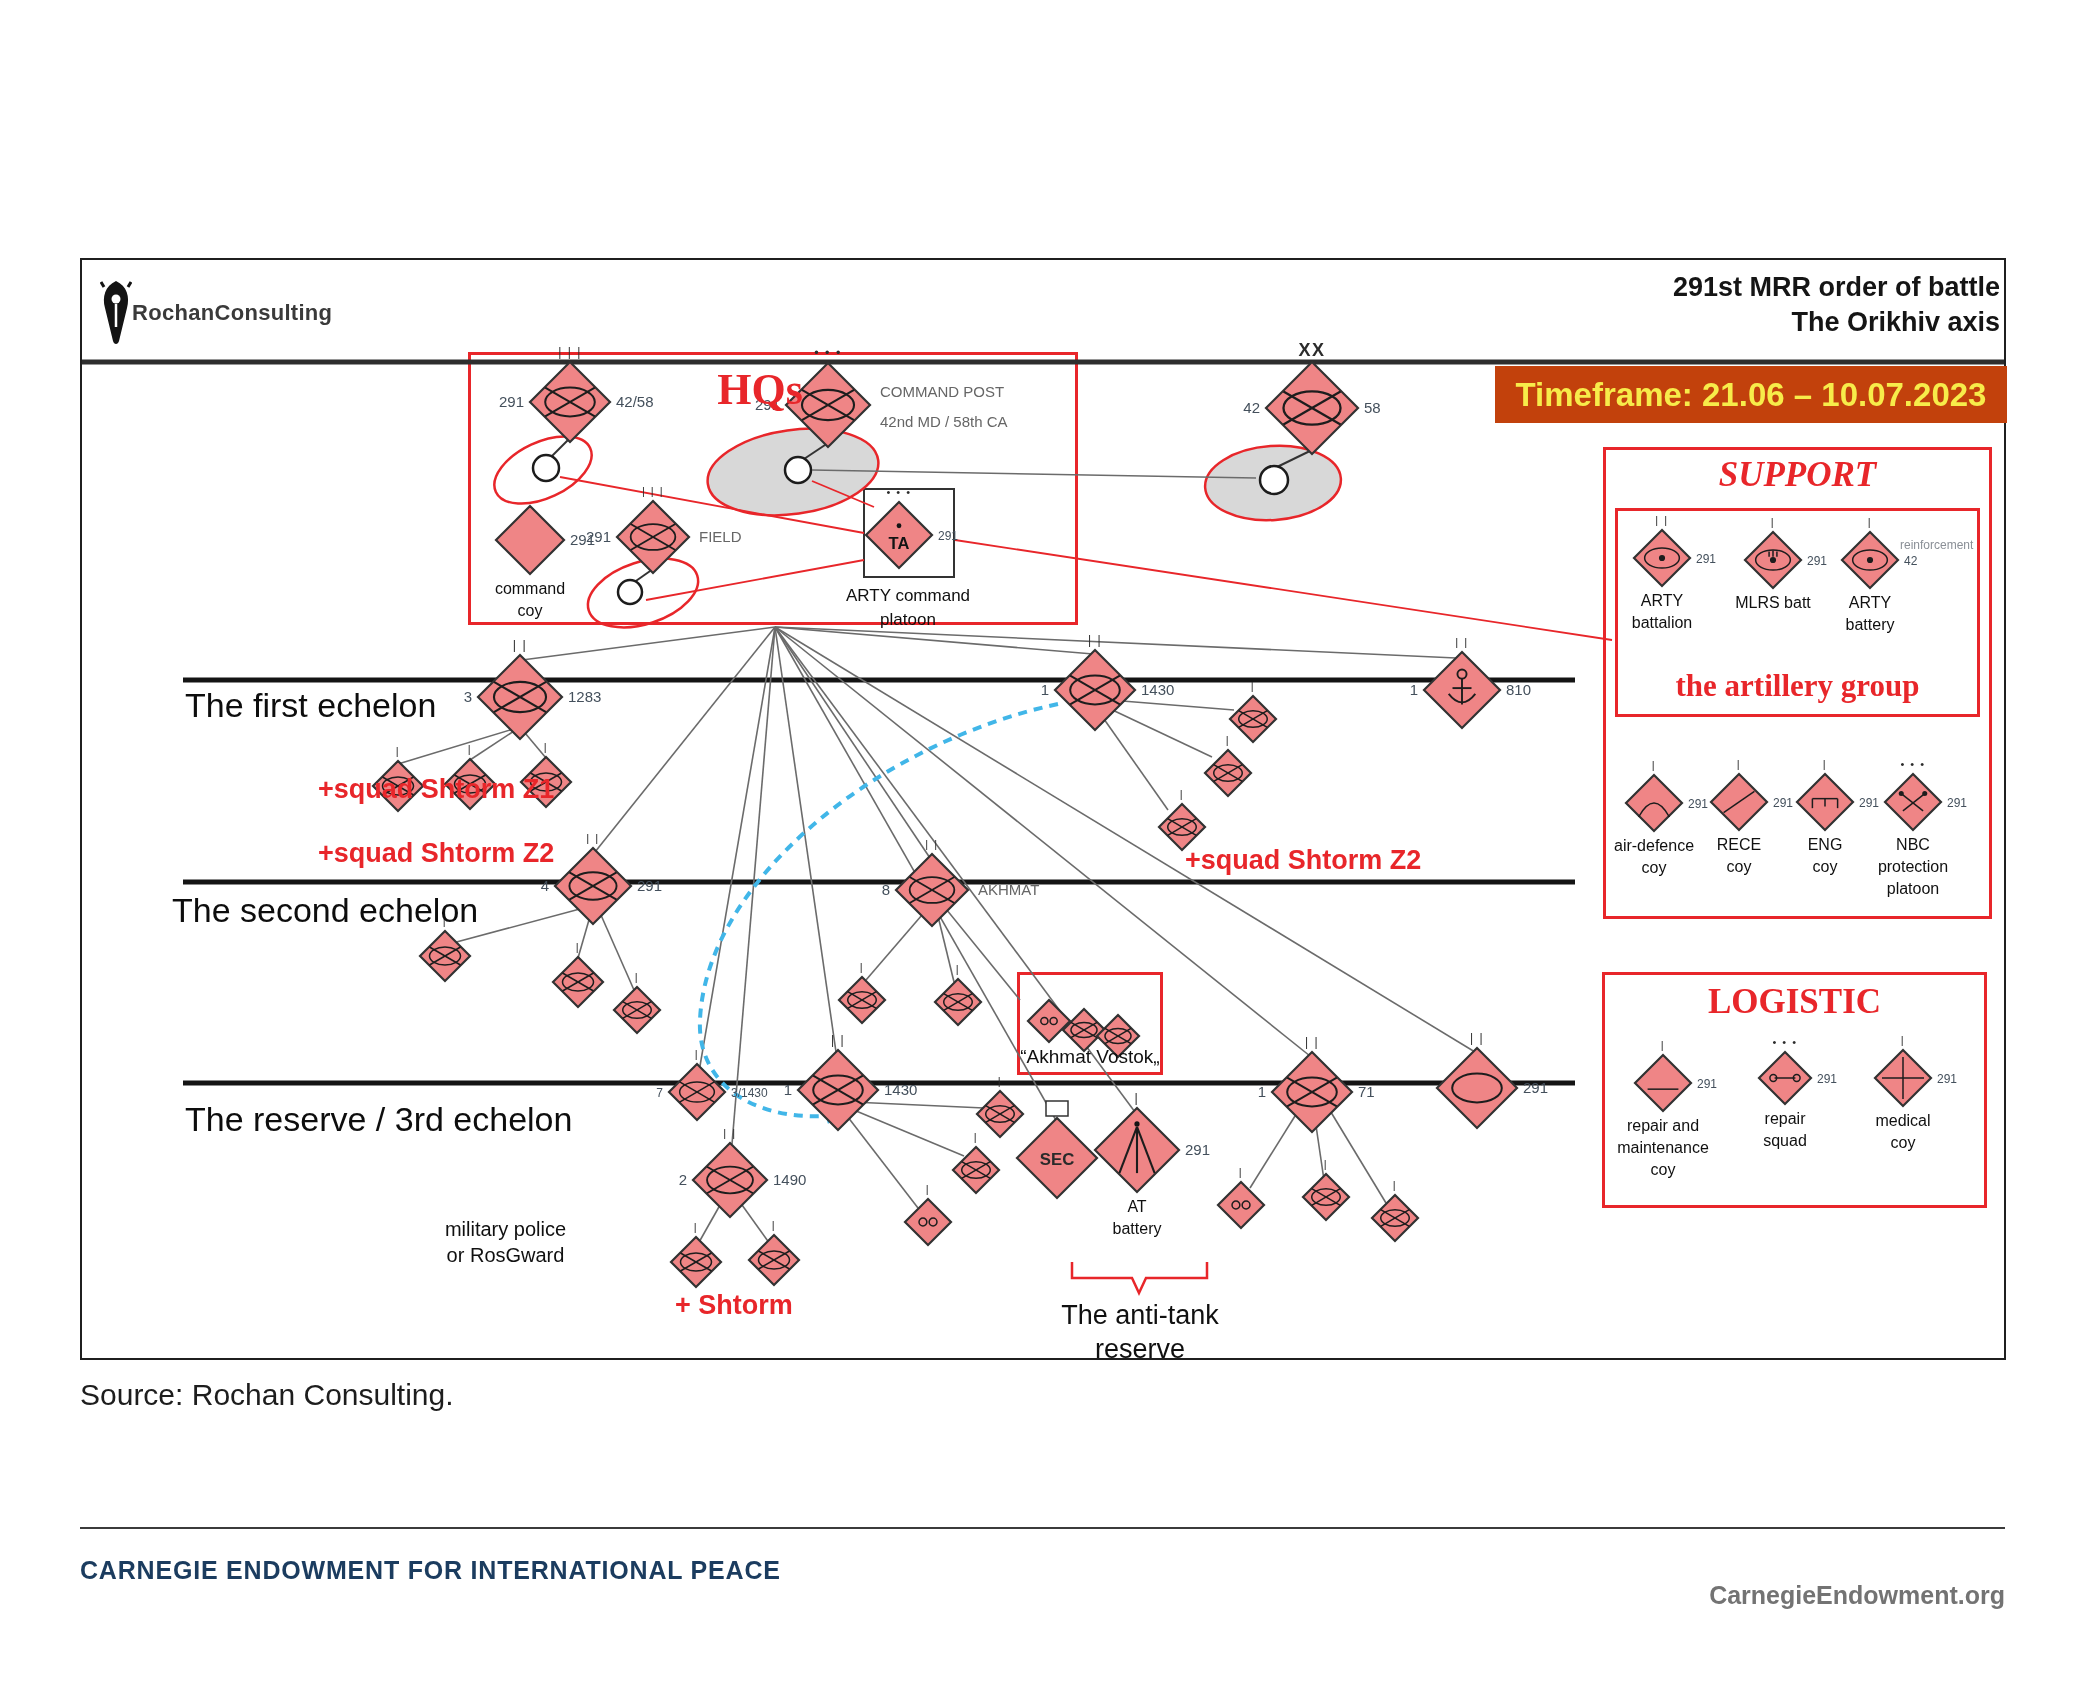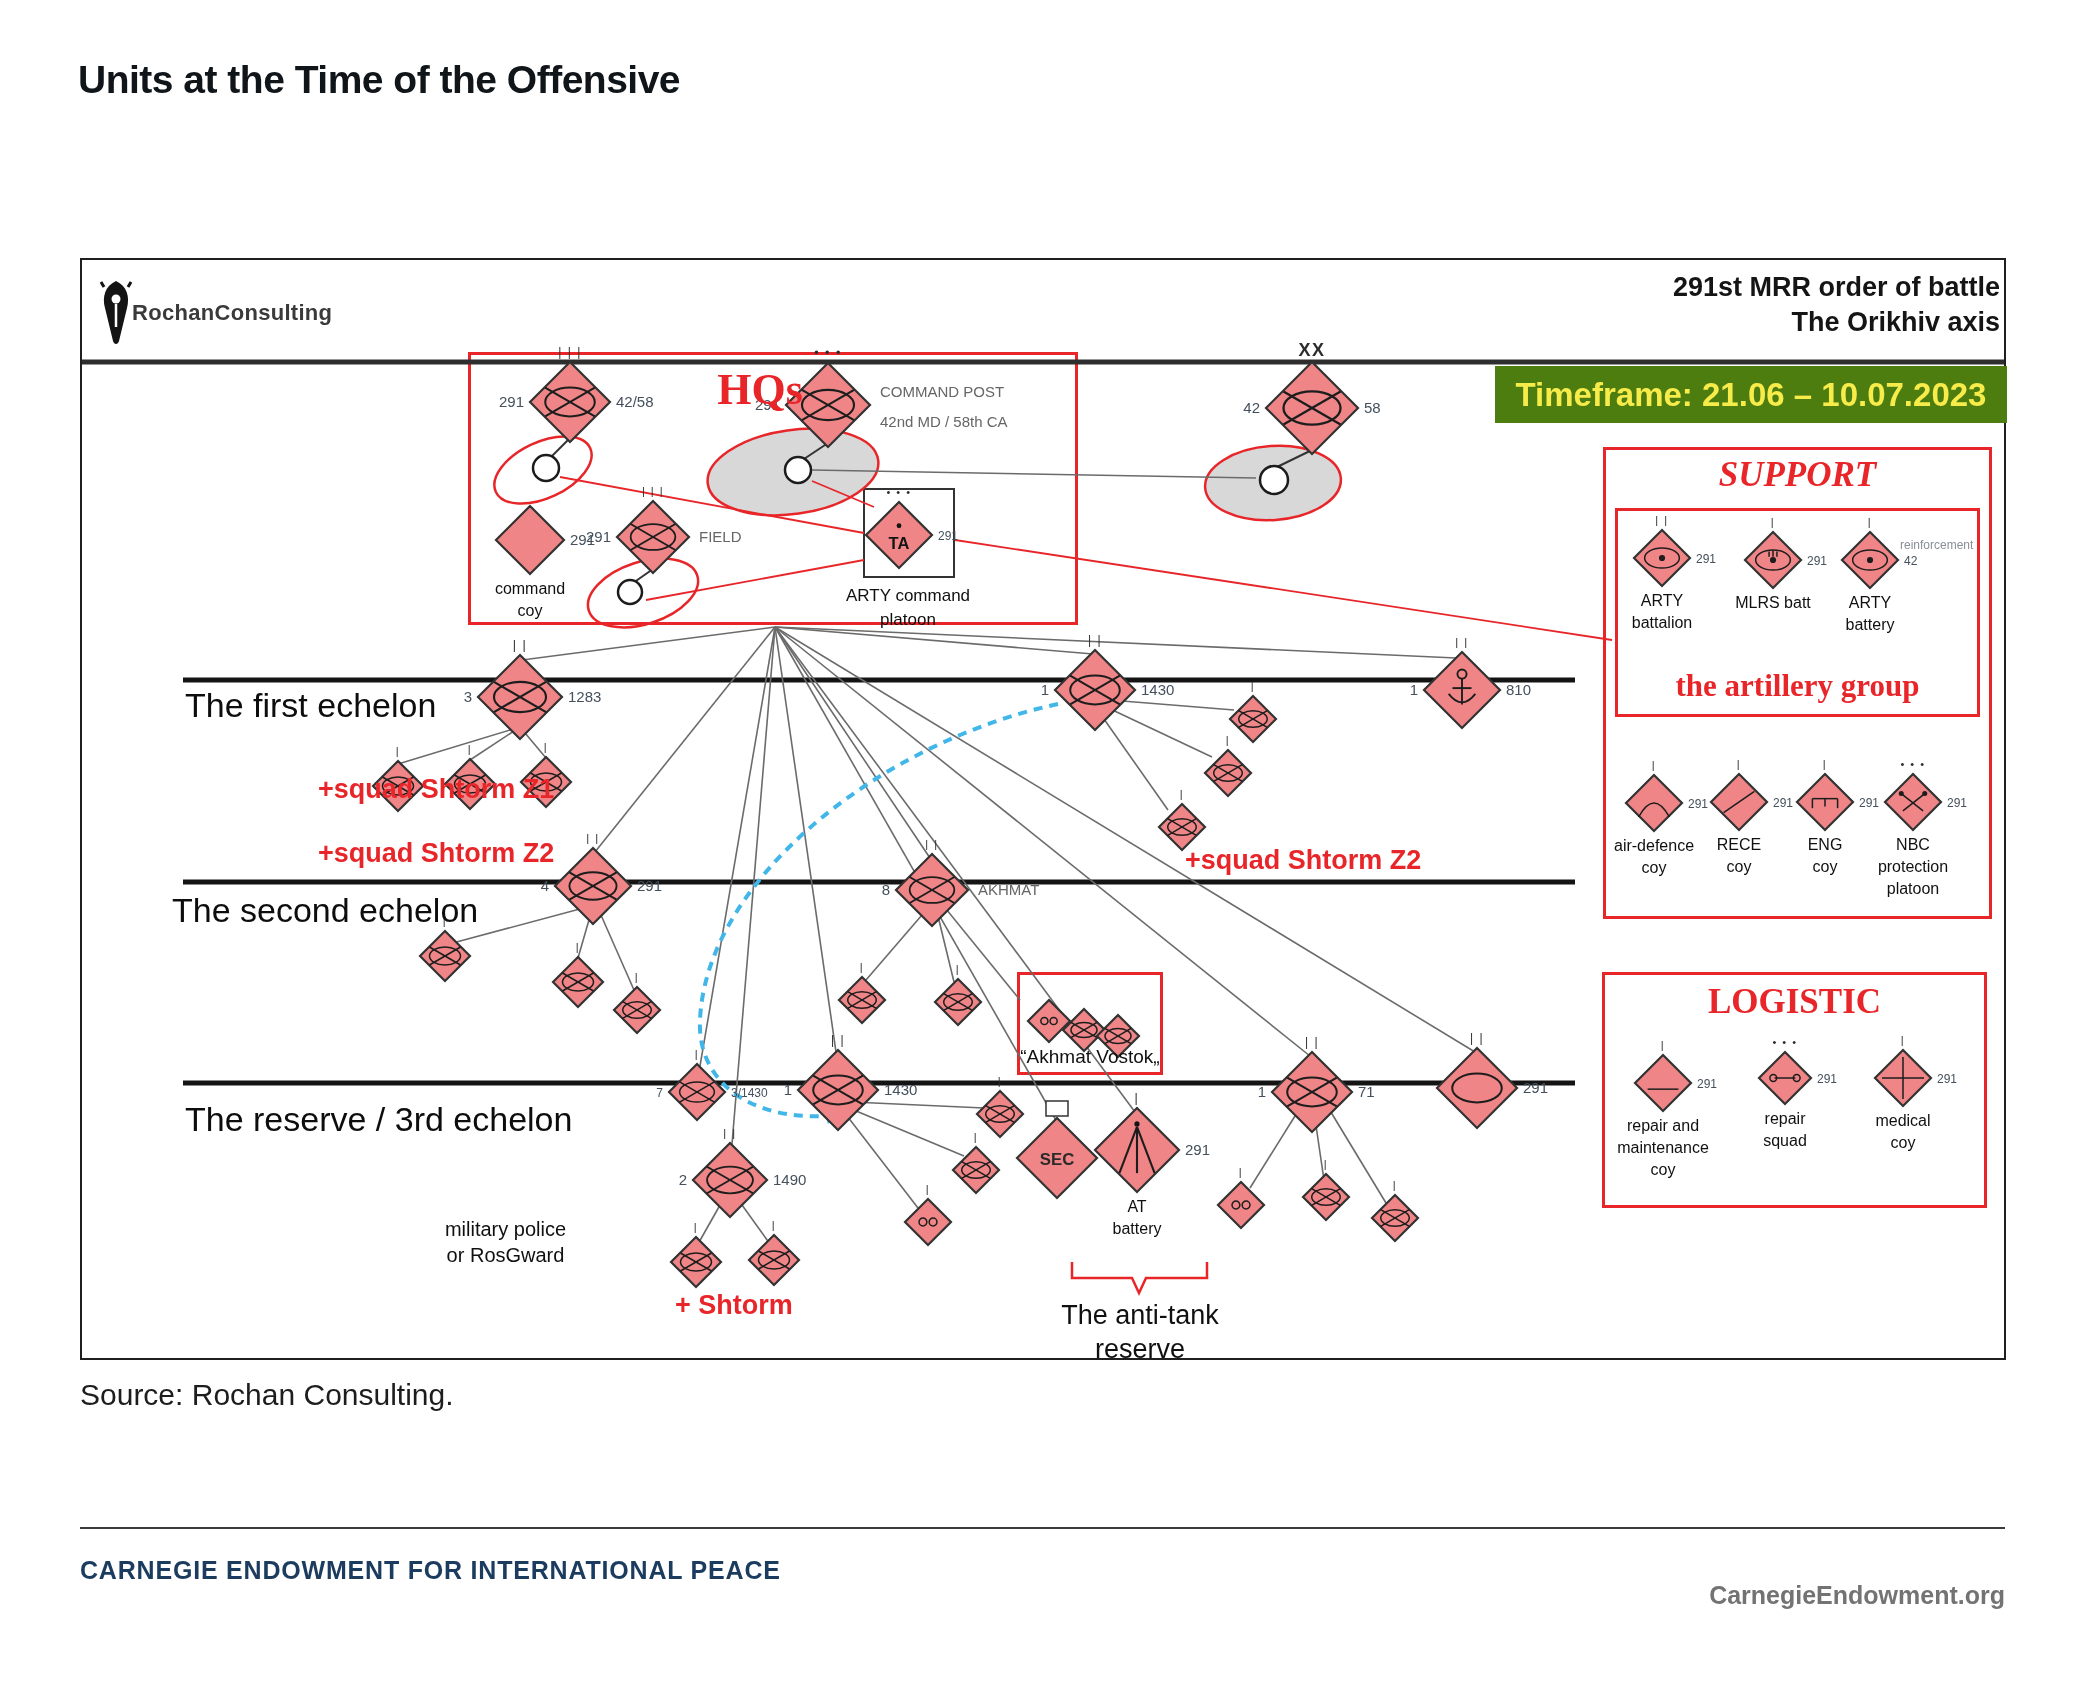--- a/index.html
+++ b/index.html
@@ -11,21 +11,21 @@
               line-height:55px;color:#10151a;letter-spacing:-0.5px;}
   
   .frame{left:80px;top:258px;width:1926px;height:1102px;border:2px solid #1f1f1f;box-sizing:border-box;background:#fff;}
   #diagram-svg{position:absolute;left:80px;top:258px;width:1926px;height:1102px;z-index:2;
                font-family:"Liberation Sans",sans-serif;}
   
   .brand{left:100px;top:276px;width:320px;height:74px;z-index:3;display:flex;align-items:center;}
   .brand-text{font-size:22px;font-weight:bold;color:#3a3a3a;letter-spacing:0.3px;}
   .hdr-right{right:84px;top:270px;width:600px;text-align:right;font-size:27px;font-weight:bold;
              color:#151515;line-height:35px;z-index:3;}
-  .timeframe{left:1495px;top:366px;width:512px;height:57px;background:#4d7c0f;z-index:3;
+  .timeframe{left:1495px;top:366px;width:512px;height:57px;background:#c2410c;z-index:3;
              color:#f7ec4a;font-size:33px;font-weight:bold;text-align:center;line-height:57px;}
   
   .rbox{border:3px solid #e8262a;box-sizing:border-box;z-index:1;}
   .box-hqs{left:468px;top:352px;width:610px;height:273px;}
   .box-support{left:1603px;top:447px;width:389px;height:472px;background:#fff;}
   .box-artillery{left:1615px;top:508px;width:365px;height:209px;}
   .box-logistic{left:1602px;top:972px;width:385px;height:236px;background:#fff;}
   .box-akhmat{left:1017px;top:972px;width:146px;height:103px;}
   .box-artycmd{left:863px;top:488px;width:92px;height:90px;border:2px solid #333;box-sizing:border-box;z-index:1;}
   .serif-red{font-family:"Liberation Serif",serif;color:#e8262a;font-weight:bold;z-index:4;}
@@ -47,21 +47,20 @@
   
   .source{left:80px;top:1378px;font-size:30px;color:#1d1d1d;}
   .hr{left:80px;top:1527px;width:1925px;height:0;border-top:2px solid #3b3b3b;}
   .org{left:80px;top:1556px;font-size:25px;font-weight:bold;letter-spacing:0.8px;color:#1b3c5f;}
   .site{right:79px;top:1556px;font-size:25px;font-weight:bold;color:#737373;margin-top:25px;}
 </style>
 </head>
 <body>
 
 <div class="abs page-title">
-  <div>Units at the Time of the Offensive</div>
 </div>
 
 <div class="abs frame"></div>
 <div class="abs rbox box-hqs"></div>
 <div class="abs rbox box-support"></div>
 <div class="abs rbox box-artillery"></div>
 <div class="abs rbox box-logistic"></div>
 <div class="abs rbox box-akhmat"></div>
 <div class="abs box-artycmd"></div>
 

